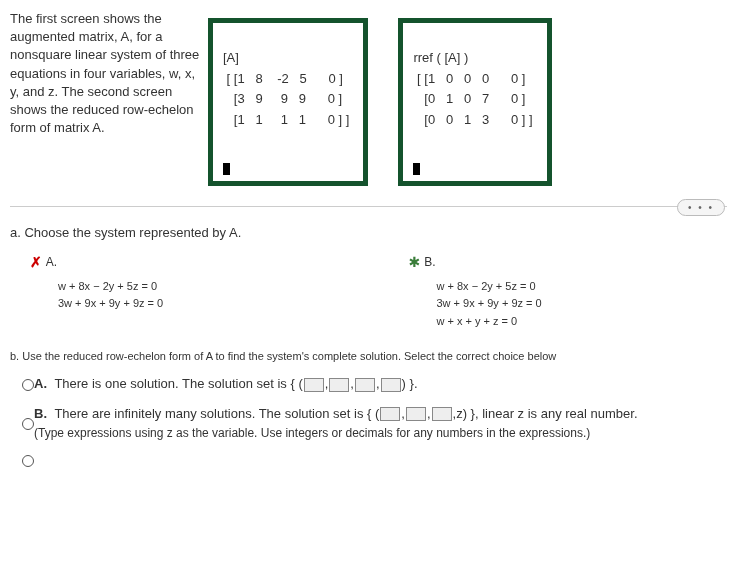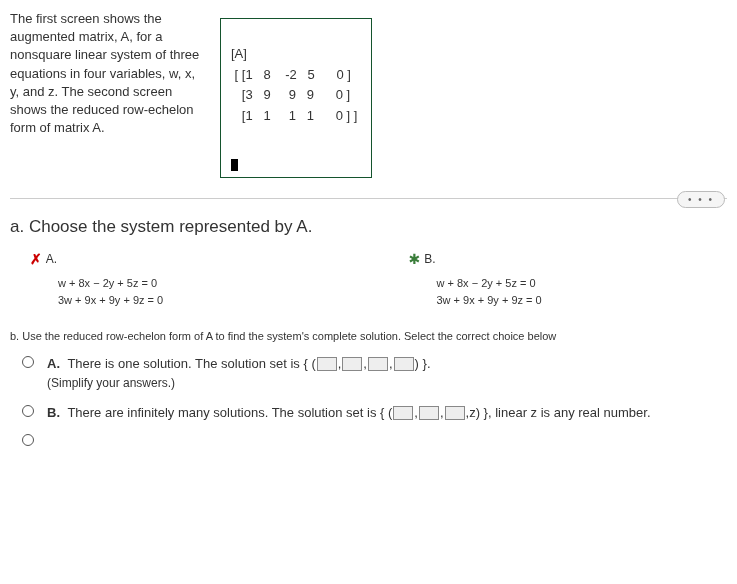--- a/index.html
+++ b/index.html
@@ -6,36 +6,36 @@
     body {
       font-family: Arial, Helvetica, sans-serif;
       font-size: 13px;
       color: #333;
       background: #fff;
       width: 737px;
       padding: 8px 10px;
     }
     .top-section {
       display: flex;
-      gap: 20px;
+      gap: 8px;
       margin-bottom: 20px;
     }
     .intro-text {
       width: 190px;
       line-height: 1.4;
       font-size: 13px;
       padding-top: 2px;
     }
     .matrices {
       display: flex;
       gap: 30px;
       padding-top: 10px;
     }
     .matrix-box {
-      border: 1px solid #14532d;
+      border: 5px solid #14532d;
       padding: 4px 14px 8px 10px;
       font-family: Arial, sans-serif;
       font-size: 13px;
       line-height: 1.6;
       white-space: pre;
       position: relative;
     }
     .cursor {
       background:#000;
       width:7px;
@@ -56,21 +56,21 @@
       border-radius: 10px;
       padding: 2px 10px;
       font-size: 10px;
       color: #666;
       margin-top: -26px;
       margin-right: 2px;
       background:#f5f5f5;
       letter-spacing:2px;
     }
     .part-label {
-      font-size: 17px;
+      font-size: 13px;
       margin-bottom: 14px;
     }
     .choices-row {
       display: flex;
       gap: 60px;
       margin-left: 20px;
       margin-bottom: 20px;
     }
     .choice {
       flex: 1;
@@ -95,22 +95,22 @@
       margin-left: 28px;
       font-size: 11px;
       line-height: 1.6;
     }
     .part-b-text {
       font-size: 11px;
       margin-bottom: 12px;
     }
     .option-row {
       display: flex;
-      align-items: flex-start;
-      gap: 13px;
+      align-items: center;
+      gap: 0;
       margin-left: 12px;
       margin-bottom: 10px;
       font-size: 13px;
     }
     .radio {
       width: 12px;
       height: 12px;
       border: 1.5px solid #555;
       border-radius: 50%;
       flex-shrink: 0;
@@ -137,20 +137,27 @@
 <div class="top-section">
   <div class="intro-text">The first screen shows the augmented matrix, A, for a nonsquare linear system of three equations in four variables, w, x, y, and z. The second screen shows the reduced row-echelon form of matrix A.</div>
   <div class="matrices">
     <div class="matrix-box">
 <span>[A]</span>
 <span> [ [1   8    -2   5      0 ]</span>
 <span>   [3   9     9   9      0 ]</span>
 <span>   [1   1     1   1      0 ] ]</span>
 <span class="cursor"></span>
     </div>
+    <div class="matrix-box">
+<span>rref ( [A] )</span>
+<span> [ [1   0   0   0      0 ]</span>
+<span>   [0   1   0   7      0 ]</span>
+<span>   [0   0   1   3      0 ] ]</span>
+<span class="cursor"></span>
+    </div>
   </div>
 </div>
 
 <hr class="hr">
 <div class="dots-tab">• • •</div>
 
 <div class="part-label">a.  Choose the system represented by A.</div>
 
 <div class="choices-row">
   <div class="choice">
@@ -164,38 +171,39 @@
     </div>
   </div>
   <div class="choice">
     <div class="choice-header">
       <span class="star-mark">✱</span>
       <span>B.</span>
     </div>
     <div class="equations">
       <div>w + 8x − 2y + 5z = 0</div>
       <div>3w + 9x + 9y + 9z = 0</div>
+      <div>w + x + y + z = 0</div>
     </div>
   </div>
 </div>
 
 <div class="part-b-text">b.  Use the reduced row-echelon form of A to find the system's complete solution. Select the correct choice below</div>
 
 <div class="option-row">
   <div class="radio"></div>
   <div class="option-body">
     <span class="opt-letter">A.</span>
     <span>There is one solution. The solution set is { (</span><span class="blank"></span>,<span class="blank"></span>,<span class="blank"></span>,<span class="blank"></span><span>) }.</span><br>
-    <span class="subnote">(Simplify your answers.)</span>
   </div>
 </div>
 
 <div class="option-row">
   <div class="radio"></div>
   <div class="option-body">
     <span class="opt-letter">B.</span>
     <span>There are infinitely many solutions. The solution set is { (</span><span class="blank"></span>,<span class="blank"></span>,<span class="blank"></span><span>,z) }, linear z is any real number.</span><br>
+    <span class="subnote">(Type expressions using z as the variable. Use integers or decimals for any numbers in the expressions.)</span>
   </div>
 </div>
 
 <div class="option-row">
   <div class="radio"></div>
 </div>
 
 </body></html>

